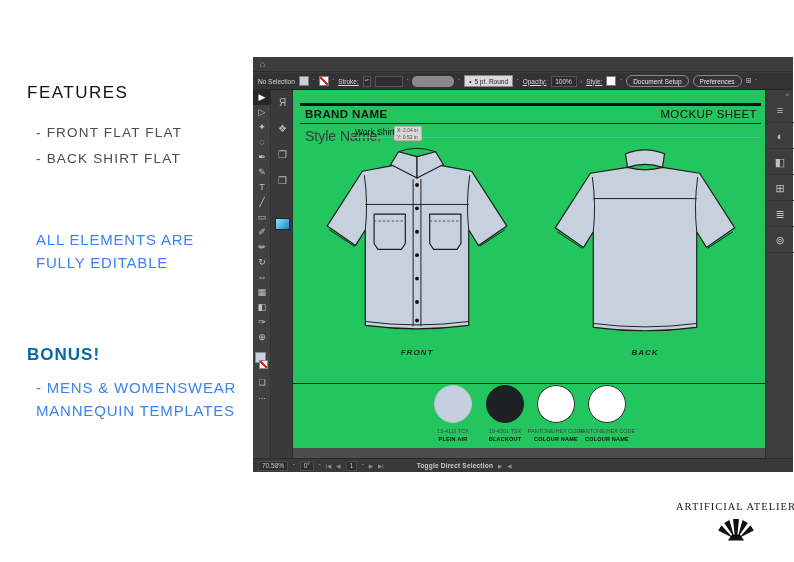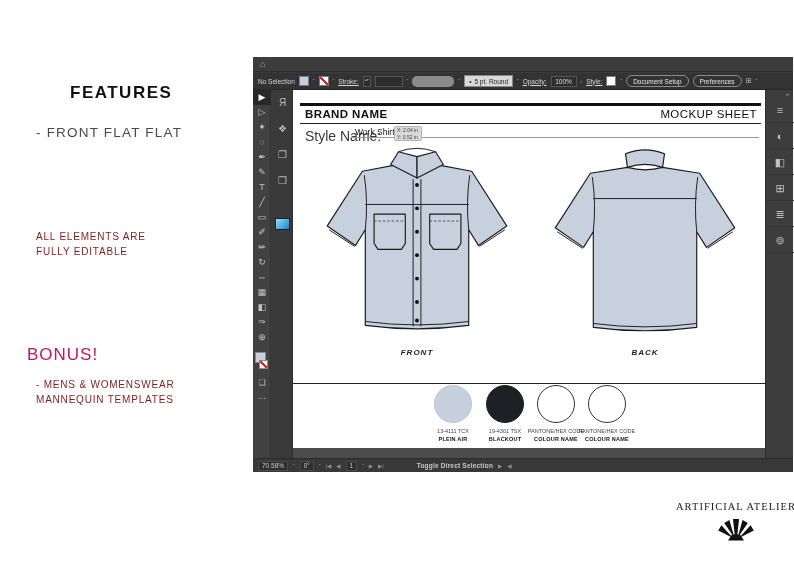--- a/index.html
+++ b/index.html
@@ -1,26 +1,26 @@
 <!DOCTYPE html>
 <html><head>
 <meta charset="utf-8">
 <style>
   * { margin:0; padding:0; box-sizing:border-box; }
   body { background:#fff; font-family:"Liberation Sans", sans-serif; }
   .page { position:relative; width:794px; height:562px; background:#fff; overflow:hidden; margin:0 auto; }
 
   
-  .feat-heading { position:absolute; left:27px; top:83px; font-size:17px; font-weight:700; letter-spacing:1.5px; color:#111;margin-left:43px; }
+  .feat-heading { position:absolute; left:27px; top:83px; font-size:17px; font-weight:400; letter-spacing:1.5px; color:#111; }
   .feat-list { position:absolute; left:36px; top:120px; list-style:none; }
   .feat-list li { font-size:13.5px; letter-spacing:1.2px; color:#4a4a4a; line-height:25.5px; white-space:nowrap; }
-  .note { position:absolute; font-size:10px; letter-spacing:0.8px; color:#7f1d1d; line-height:1.5; white-space:pre-line; }
+  .note { position:absolute; font-size:15px; letter-spacing:0.8px; color:#3b82f6; line-height:1.5; white-space:pre-line; }
   .note-editable { left:36px; top:229px; }
   .note-export { left:36px; top:293px; }
-  .bonus-heading { position:absolute; left:27px; top:345px; font-size:17px; font-weight:400; letter-spacing:1px; color:#be185d; }
+  .bonus-heading { position:absolute; left:27px; top:345px; font-size:17px; font-weight:700; letter-spacing:1px; color:#0369a1; }
   .bonus-note { left:36px; top:377px; }
 
   
   .ai-window { position:absolute; left:253px; top:57px; width:540px; height:415px; background:#3c3c3c; font-family:"Liberation Sans", sans-serif; }
   .titlebar { position:absolute; left:0; top:0; width:540px; height:15px; background:#3c3c3c; border-bottom:1px solid #2e2e2e; }
   .titlebar .home { position:absolute; left:7px; top:1px; font-size:9px; color:#b9b9b9; line-height:13px; }
   .titlebar .title { position:absolute; left:0; right:0; top:2px; text-align:center; font-size:7.5px; font-weight:700; color:#cfcfcf; letter-spacing:0.3px; }
 
   .controlbar { position:absolute; left:0; top:16px; width:540px; height:17px; background:#333333; border-bottom:1px solid #262626; display:flex; align-items:center; gap:4px; padding:0 5px; font-size:6.5px; color:#d6d6d6; }
   .cb-label { white-space:nowrap; }
@@ -52,21 +52,21 @@
   .right-dock { position:absolute; left:512px; top:33px; width:28px; height:368px; background:#3d3d3d; border-left:1px solid #2d2d2d; }
   .rdock-expand { display:block; text-align:right; padding:1px 4px 0 0; color:#9a9a9a; font-size:6px; }
   .rdock-icon { display:block; width:28px; height:26px; text-align:center; font-size:11px; line-height:26px; color:#c0c0c0; border-bottom:1px solid #343434; }
 
   .statusbar { position:absolute; left:0; top:401px; width:540px; height:14px; background:#383838; border-top:1px solid #2a2a2a; display:flex; align-items:center; gap:5px; padding:0 5px; font-size:6.5px; color:#c9c9c9; }
   .sb-box { background:#2e2e2e; border:1px solid #4a4a4a; padding:0 3px; height:10px; display:flex; align-items:center; }
   .sb-arrow { color:#8f8f8f; font-size:5.5px; }
   .sb-hint { margin-left:28px; font-weight:700; letter-spacing:0.2px; }
 
   
-  .canvas { position:absolute; left:40px; top:33px; width:472px; height:368px; background:#ffffff; overflow:hidden; }
+  .canvas { position:absolute; left:40px; top:33px; width:472px; height:368px; background:#22c55e; overflow:hidden; }
   .rule-thick { position:absolute; left:7px; right:4px; top:13px; height:2.5px; background:#111; }
   .brand-name { position:absolute; left:12px; top:18px; font-size:11.5px; font-weight:700; letter-spacing:0.4px; color:#111; }
   .sheet-title { position:absolute; right:8px; top:18px; font-size:11.5px; font-weight:400; letter-spacing:0.4px; color:#111; }
   .rule-thin { position:absolute; left:7px; right:4px; top:33px; height:1px; background:#222; }
   .style-label { position:absolute; left:12px; top:38px; font-size:14px; color:#3a3a3a; }
   .style-value { position:absolute; left:62px; top:37px; font-size:8.5px; color:#111; }
   .style-rule { position:absolute; left:58px; right:6px; top:47px; height:1px; background:#9a9a9a; }
   .sel-anchor { position:absolute; width:2px; height:2px; background:var(--sel-green,#3cb878); }
   .tooltip { position:absolute; left:101px; top:36px; width:28px; height:15px; background:#d9d9d9; border:1px solid #b5b5b5; border-radius:2px; font-size:5px; line-height:7px; color:#444; padding-left:2px; white-space:pre-line; }
   .shirt { position:absolute; top:52px; }
@@ -90,20 +90,21 @@
   .logo-mark { display:block; margin:2px auto 0; }
 </style>
 </head>
 <body>
 
 <div class="page" style="--shirt-fill: #c7d1de; --sel-green: #3cb878;">
 
   <div class="feat-heading">FEATURES</div>
   <ul class="feat-list">
     <li>- FRONT FLAT FLAT</li>
+    <li>- BACK SHIRT FLAT</li>
   </ul>
   <p class="note note-editable">ALL ELEMENTS ARE
 FULLY EDITABLE</p>
   <div class="bonus-heading">BONUS!</div>
   <p class="note bonus-note">- MENS &amp; WOMENSWEAR
 MANNEQUIN TEMPLATES</p>
 
   <div class="ai-window">
 
     <div class="titlebar">

